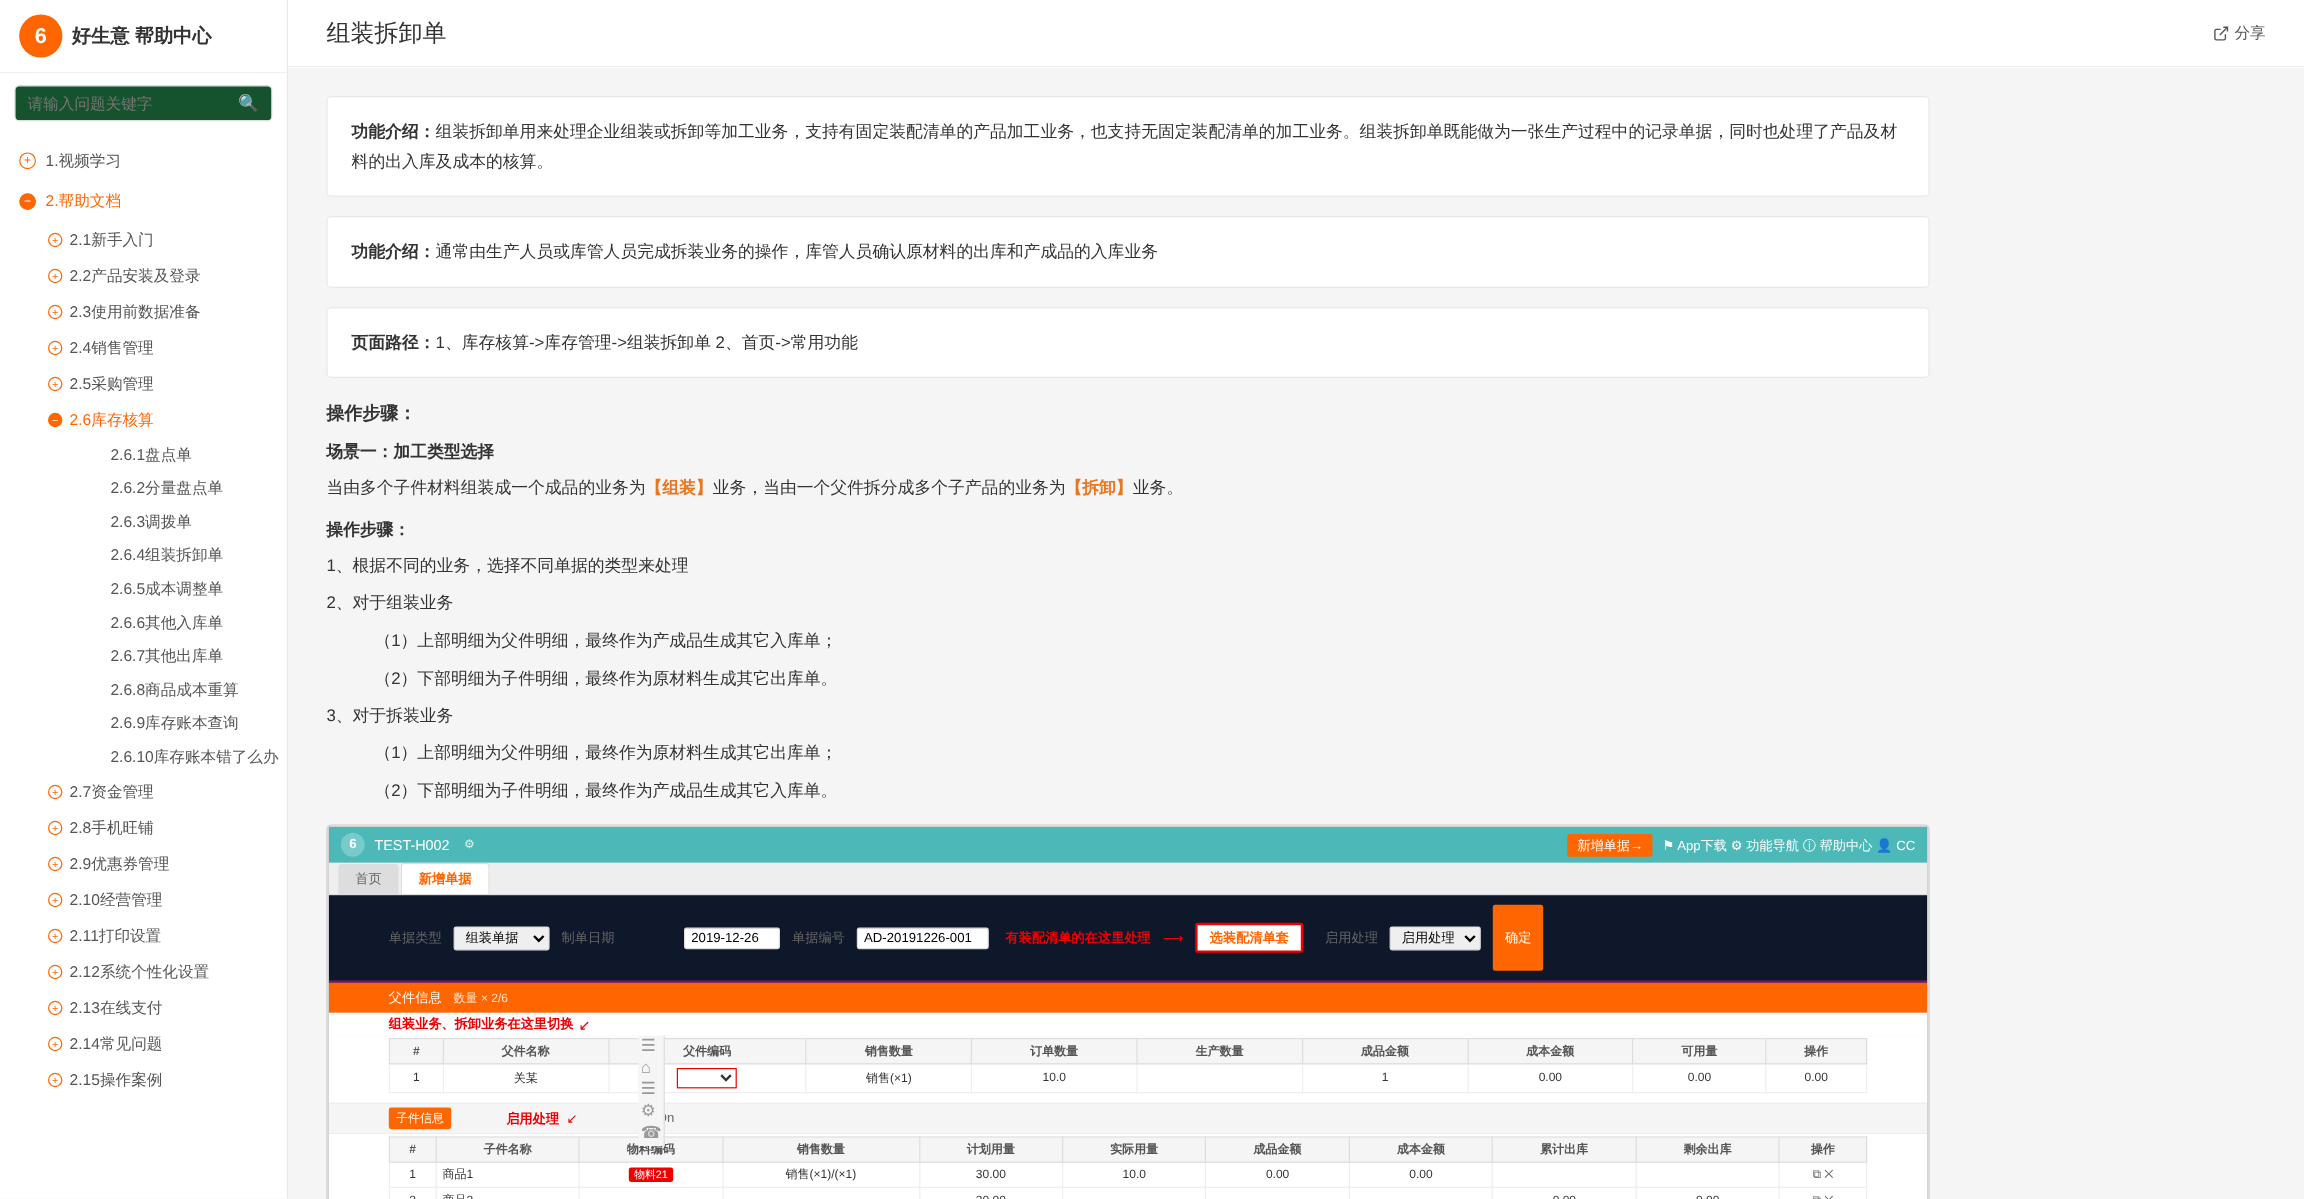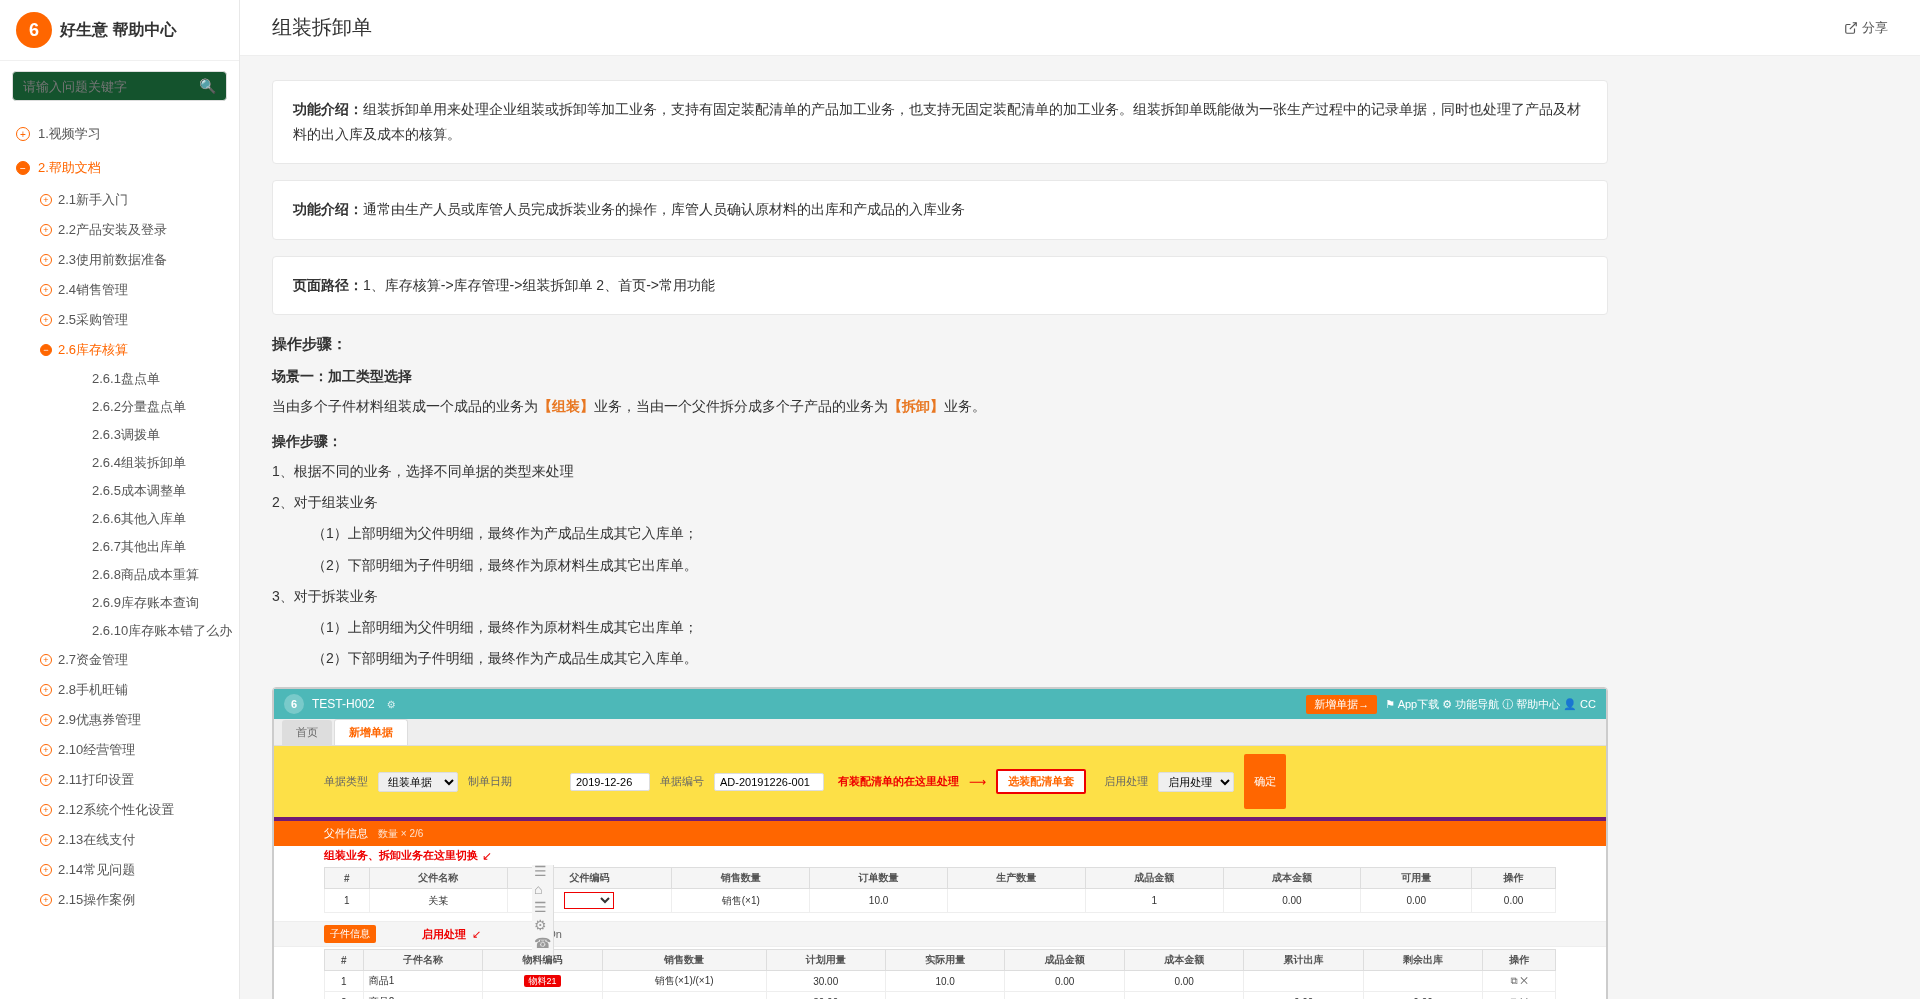--- a/index.html
+++ b/index.html
@@ -459,21 +459,21 @@
 
           <div style="position:absolute; left:258px; top:170px; display:flex; flex-direction:column; gap:2px; background:#f5f5f5; border-right:1px solid #ddd; padding:4px 2px;">
             <div style="font-size:14px; color:#999; cursor:pointer;">☰</div>
             <div style="font-size:14px; color:#999; cursor:pointer;">⌂</div>
             <div style="font-size:14px; color:#999; cursor:pointer;">☰</div>
             <div style="font-size:14px; color:#999; cursor:pointer;">⚙</div>
             <div style="font-size:14px; color:#999; cursor:pointer;">☎</div>
           </div>
         </div>
 
-        <div style="background:#fde047; padding:8px 12px 8px 50px; border-bottom:4px solid #701a75;">
+        <div style="background:#0f172a; padding:8px 12px 8px 50px; border-bottom:2px solid #701a75;">
           <div style="display:flex; align-items:center; gap:10px; flex-wrap:wrap; font-size:11px;">
             <span style="color:#666;">单据类型</span>
             <select style="border:1px solid #ddd; padding:2px 5px; font-size:11px; border-radius:2px; min-width:80px;">
               <option>组装单据</option>
             </select>
             <span style="color:#666;">制单日期</span>
             <input type="text" style="border: 1px solid rgb(221, 221, 221); padding: 2px 5px; font-size: 11px; border-radius: 2px; width: 80px; margin-left: 48px;" value="2019-12-26">
             <span style="color:#666;">单据编号</span>
             <input type="text" style="border: 1px solid rgb(221, 221, 221); padding: 2px 5px; font-size: 11px; border-radius: 2px; width: 110px;" value="AD-20191226-001">
 

